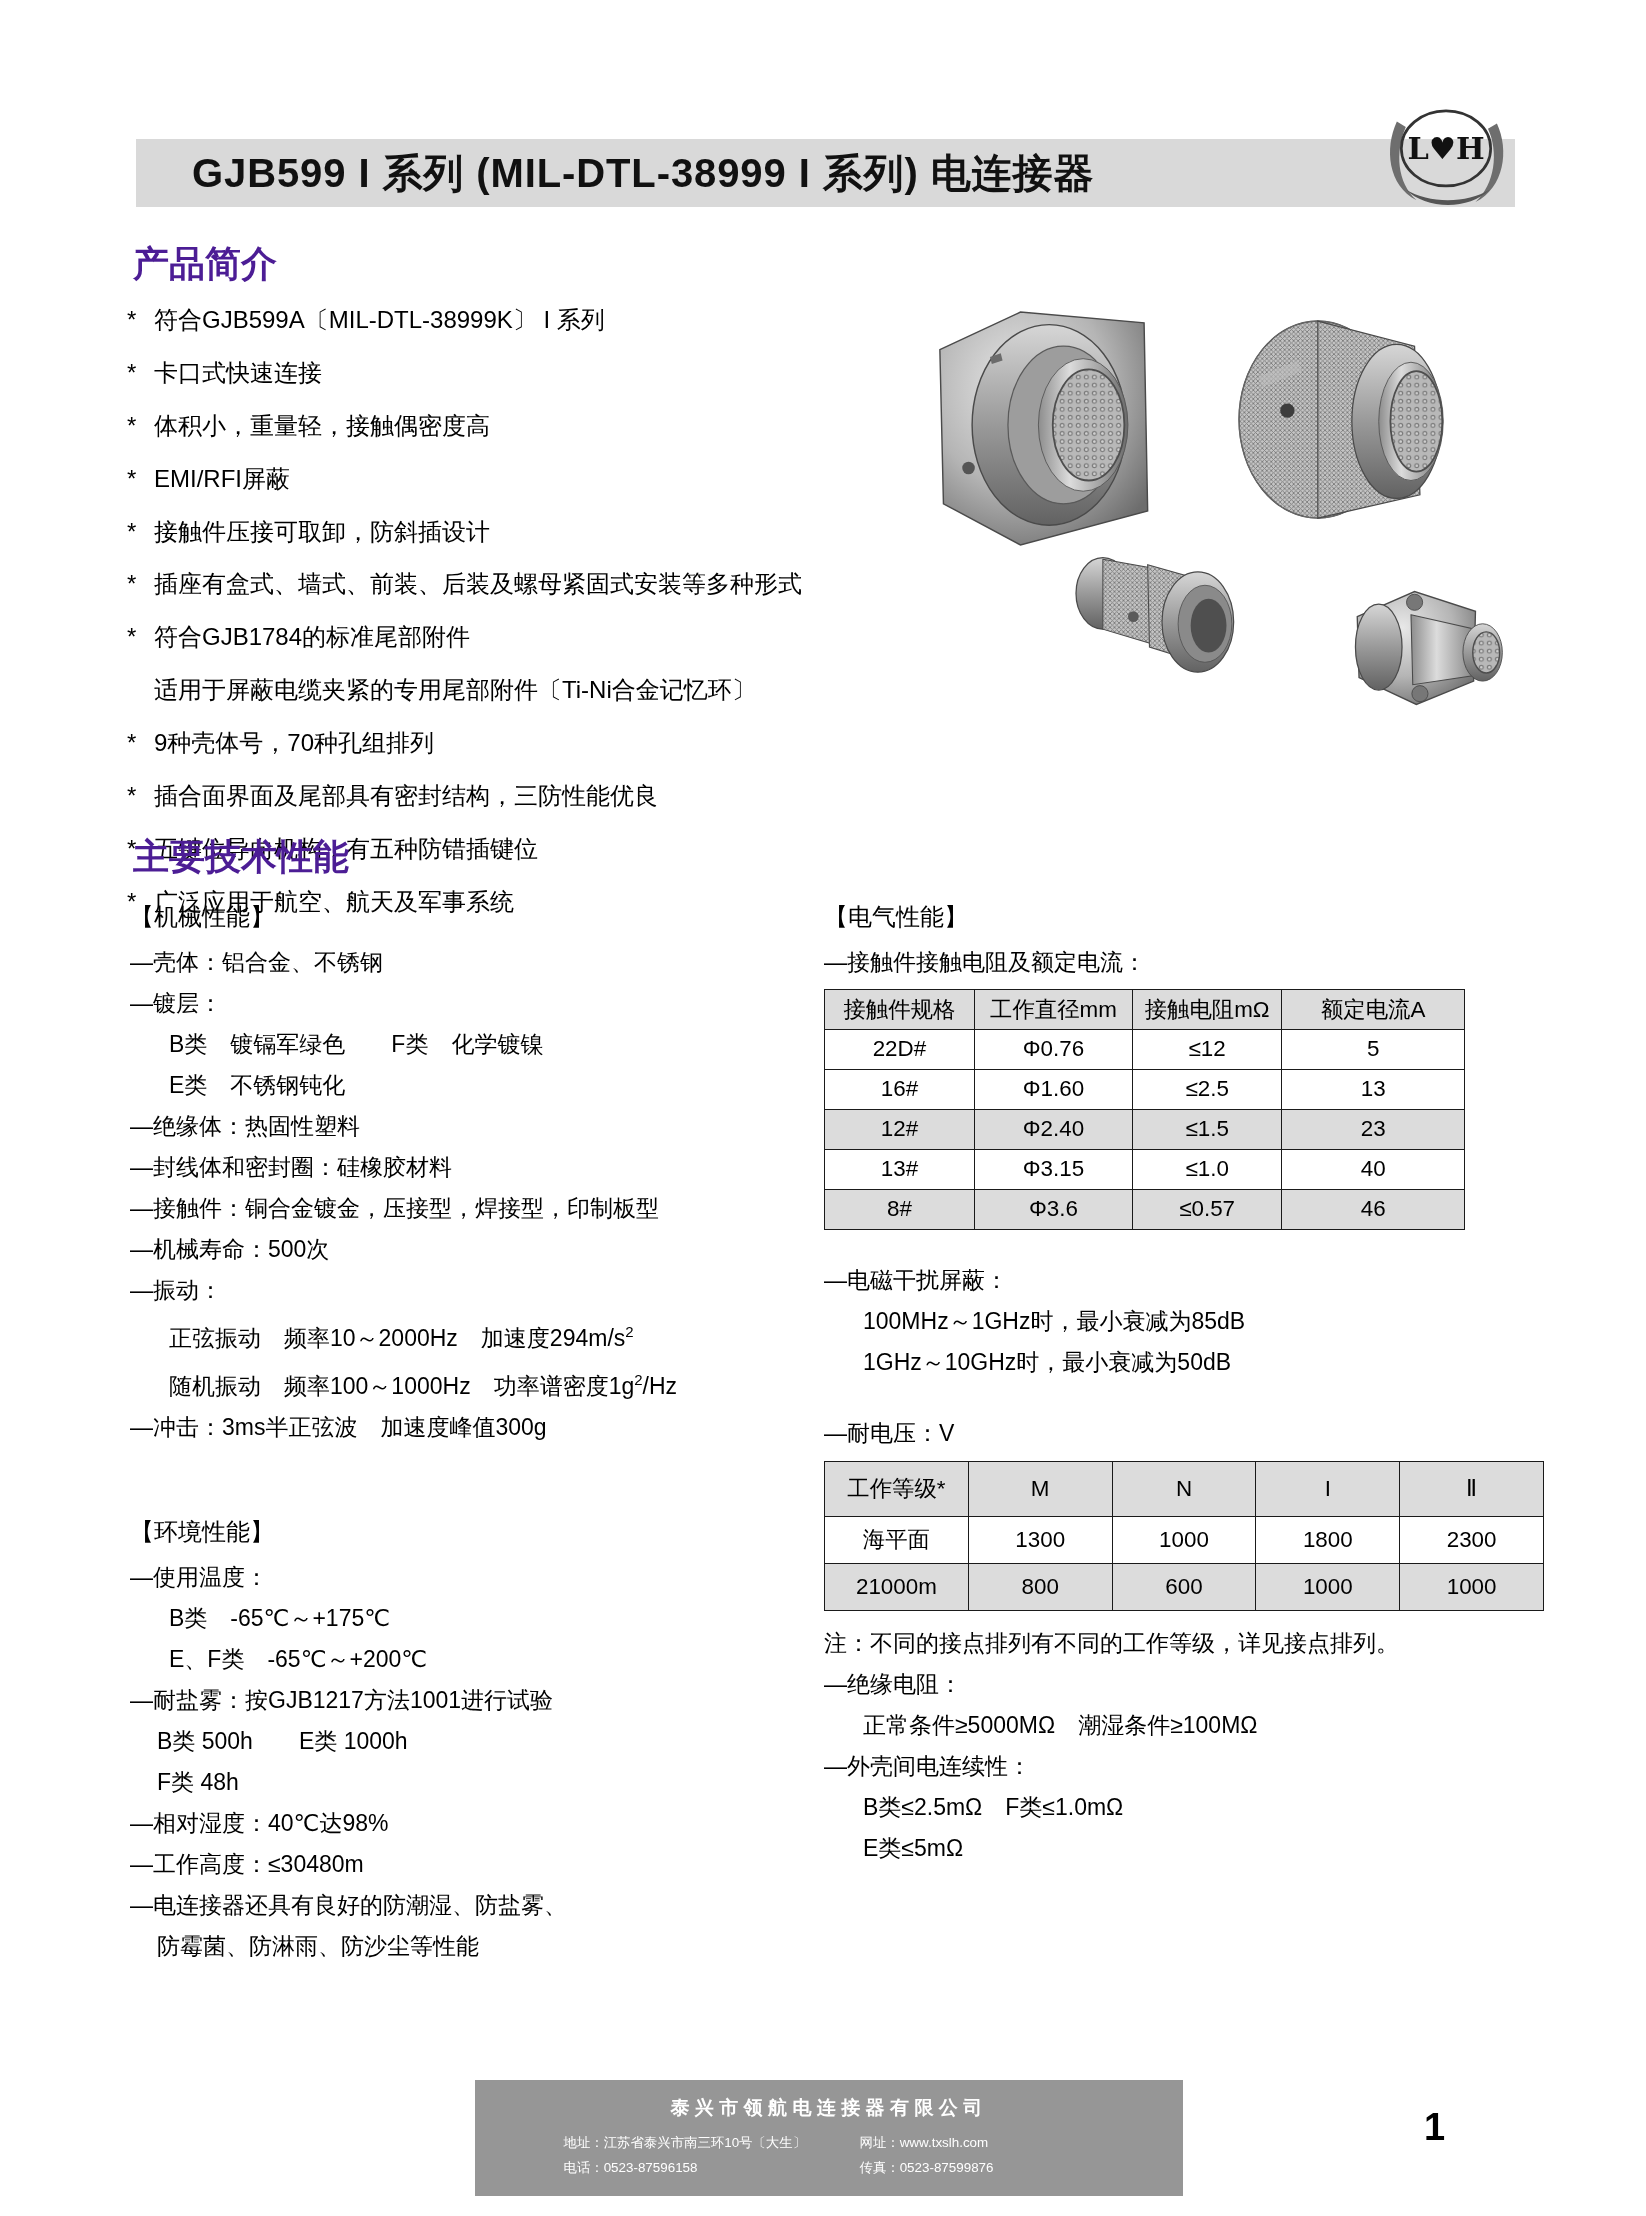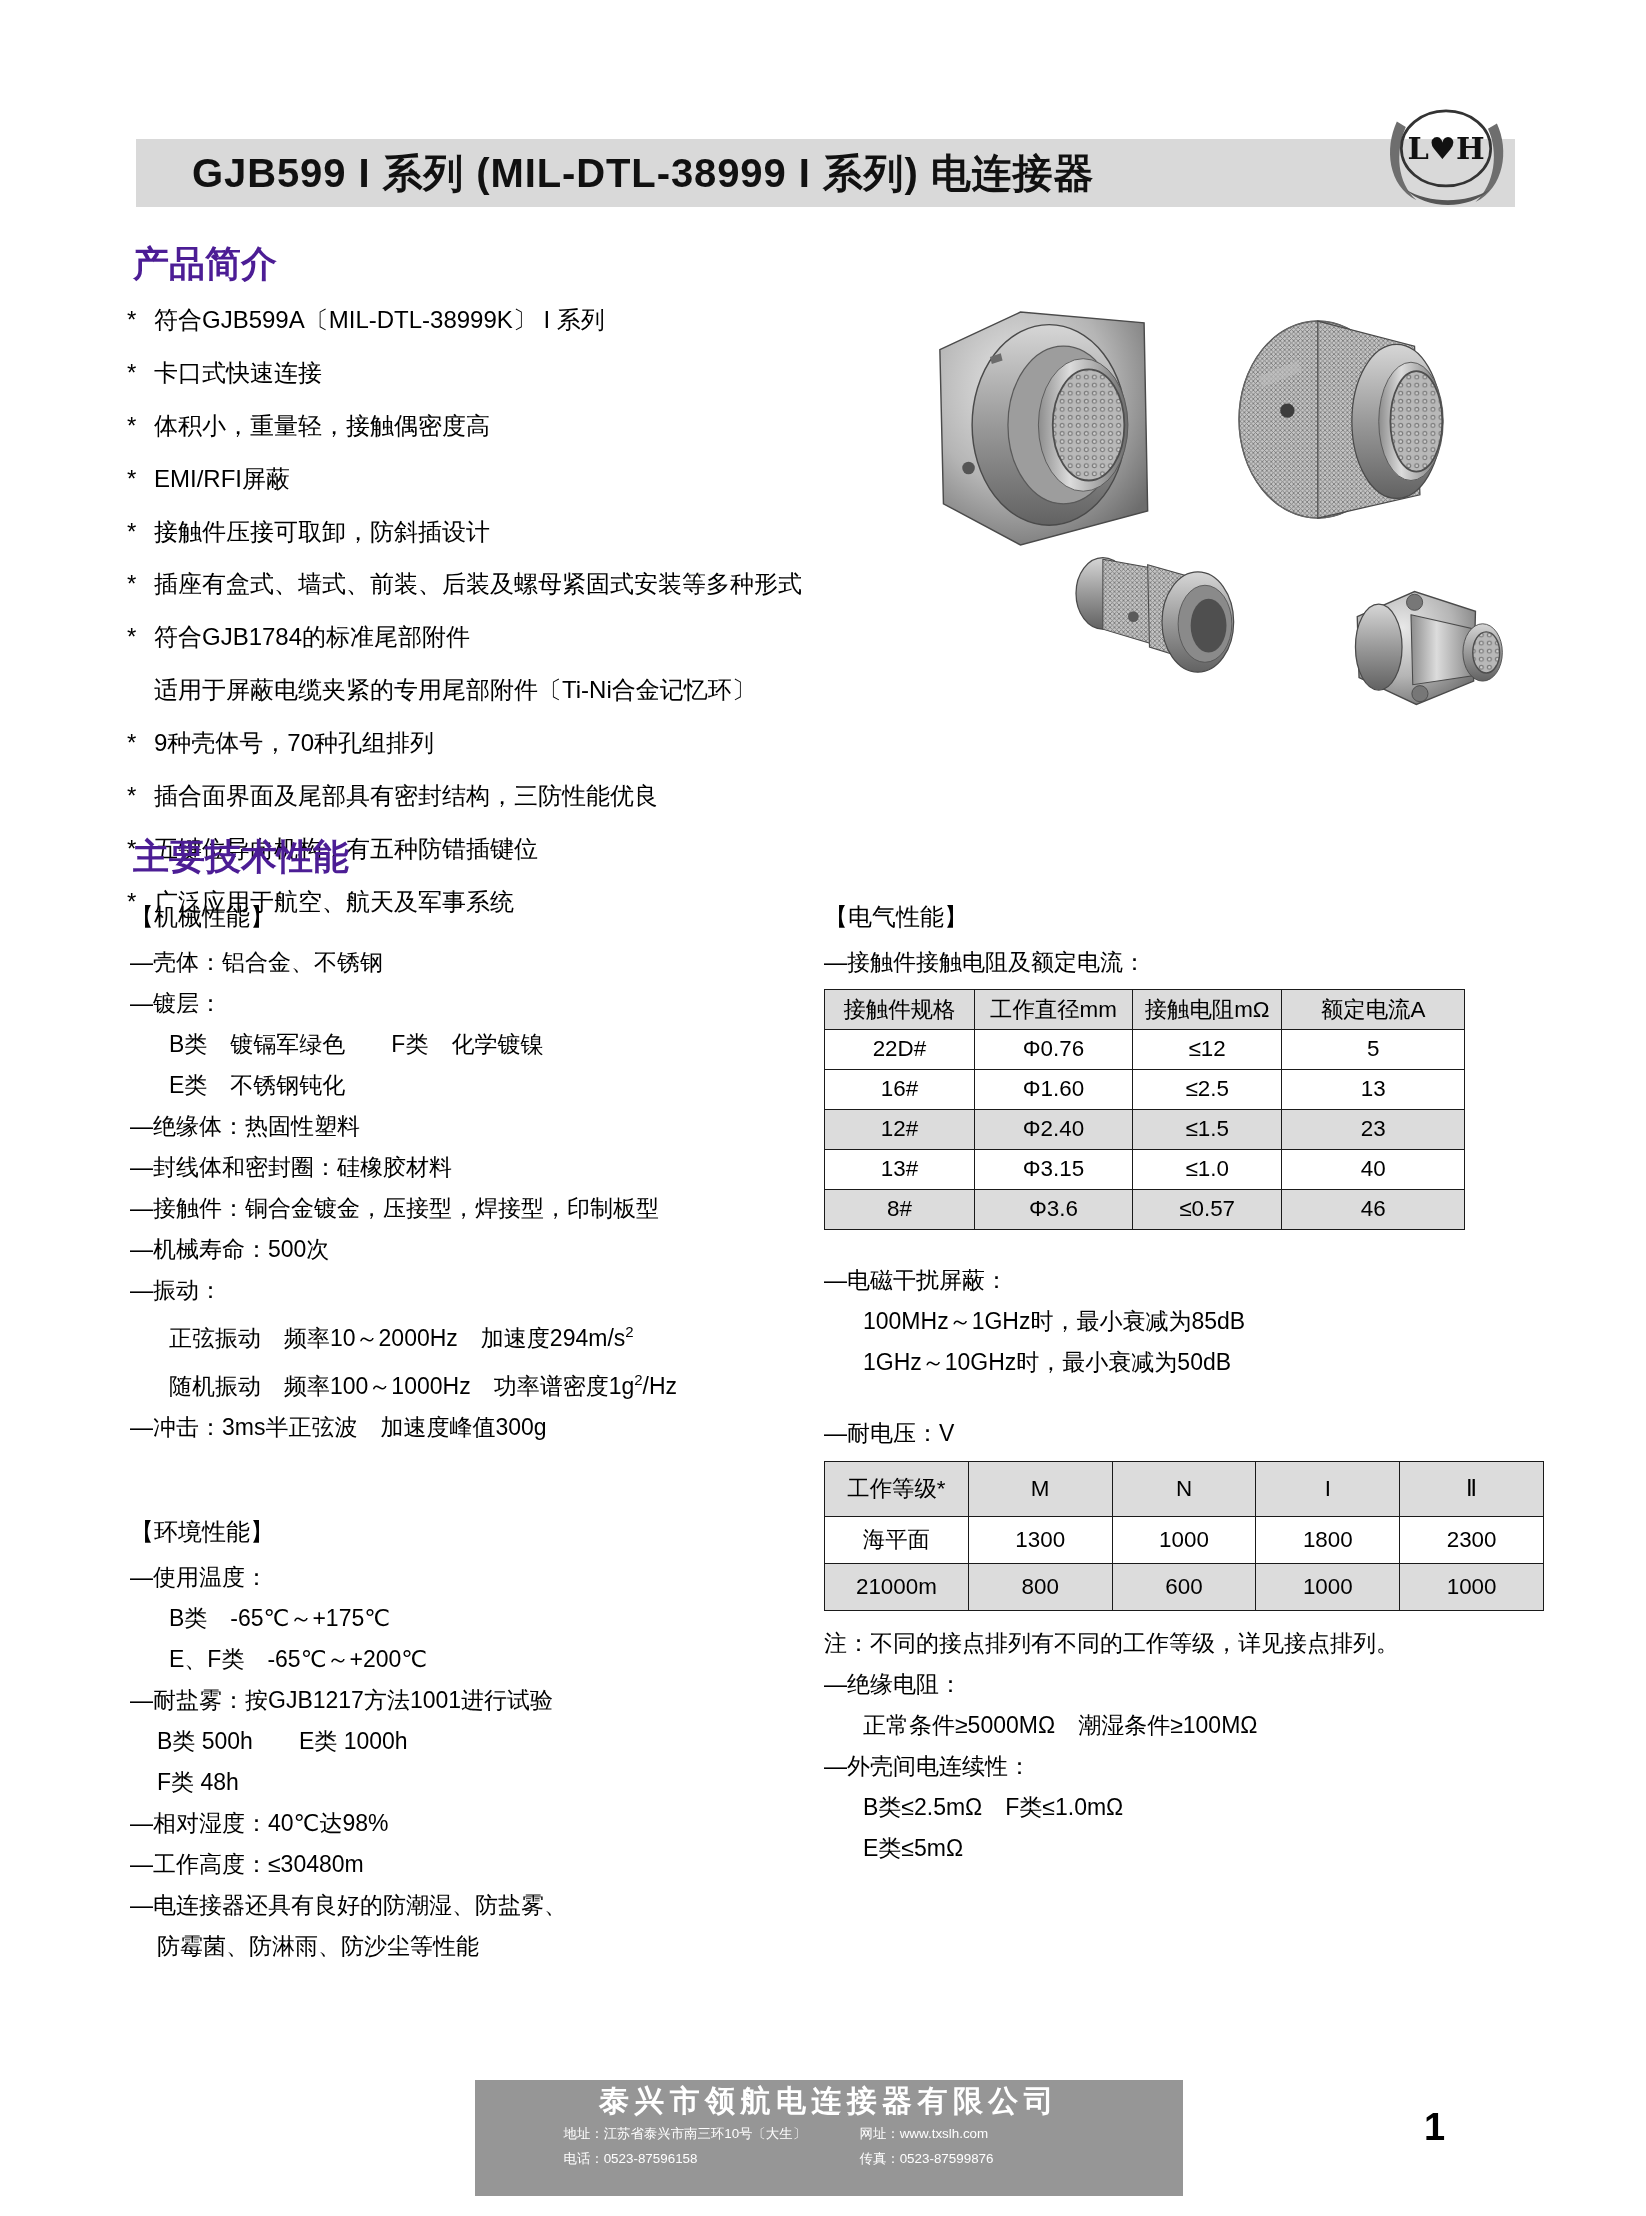--- a/index.html
+++ b/index.html
@@ -73,22 +73,22 @@
   .tbl2 td{height:46px;}
   .shade{background:#dcdcdc;}
   .white{background:#ffffff;}
 
   
   .footer{
     position:absolute;left:475px;top:2080px;width:708px;height:116px;
     background:#969696;color:#fff;text-align:center;
   }
   .f-name{
-    font-size:30px;font-weight:700;letter-spacing:5.4px;
-    font-family:Liberation Sans, sans-serif;line-height:41px;
+    font-size:19px;font-weight:700;letter-spacing:5.4px;
+    font-family:Liberation Mono, monospace;padding-top:9px;line-height:41px;
   }
   .f-row{
     display:flex;justify-content:center;font-size:13.4px;line-height:25px;
   }
   .f-left{width:296px;text-align:left;padding-left:34px;}
   .f-right{width:269px;text-align:left;}
   .pageno{
     position:absolute;left:1424px;top:2106px;font-size:38px;font-weight:700;
   }
 </style>

